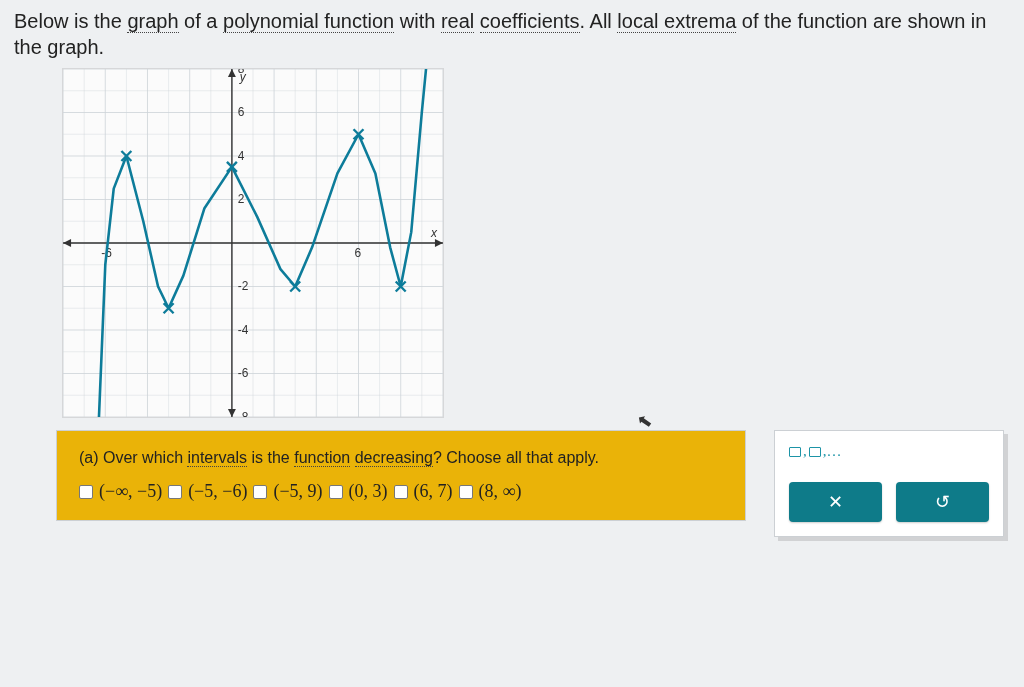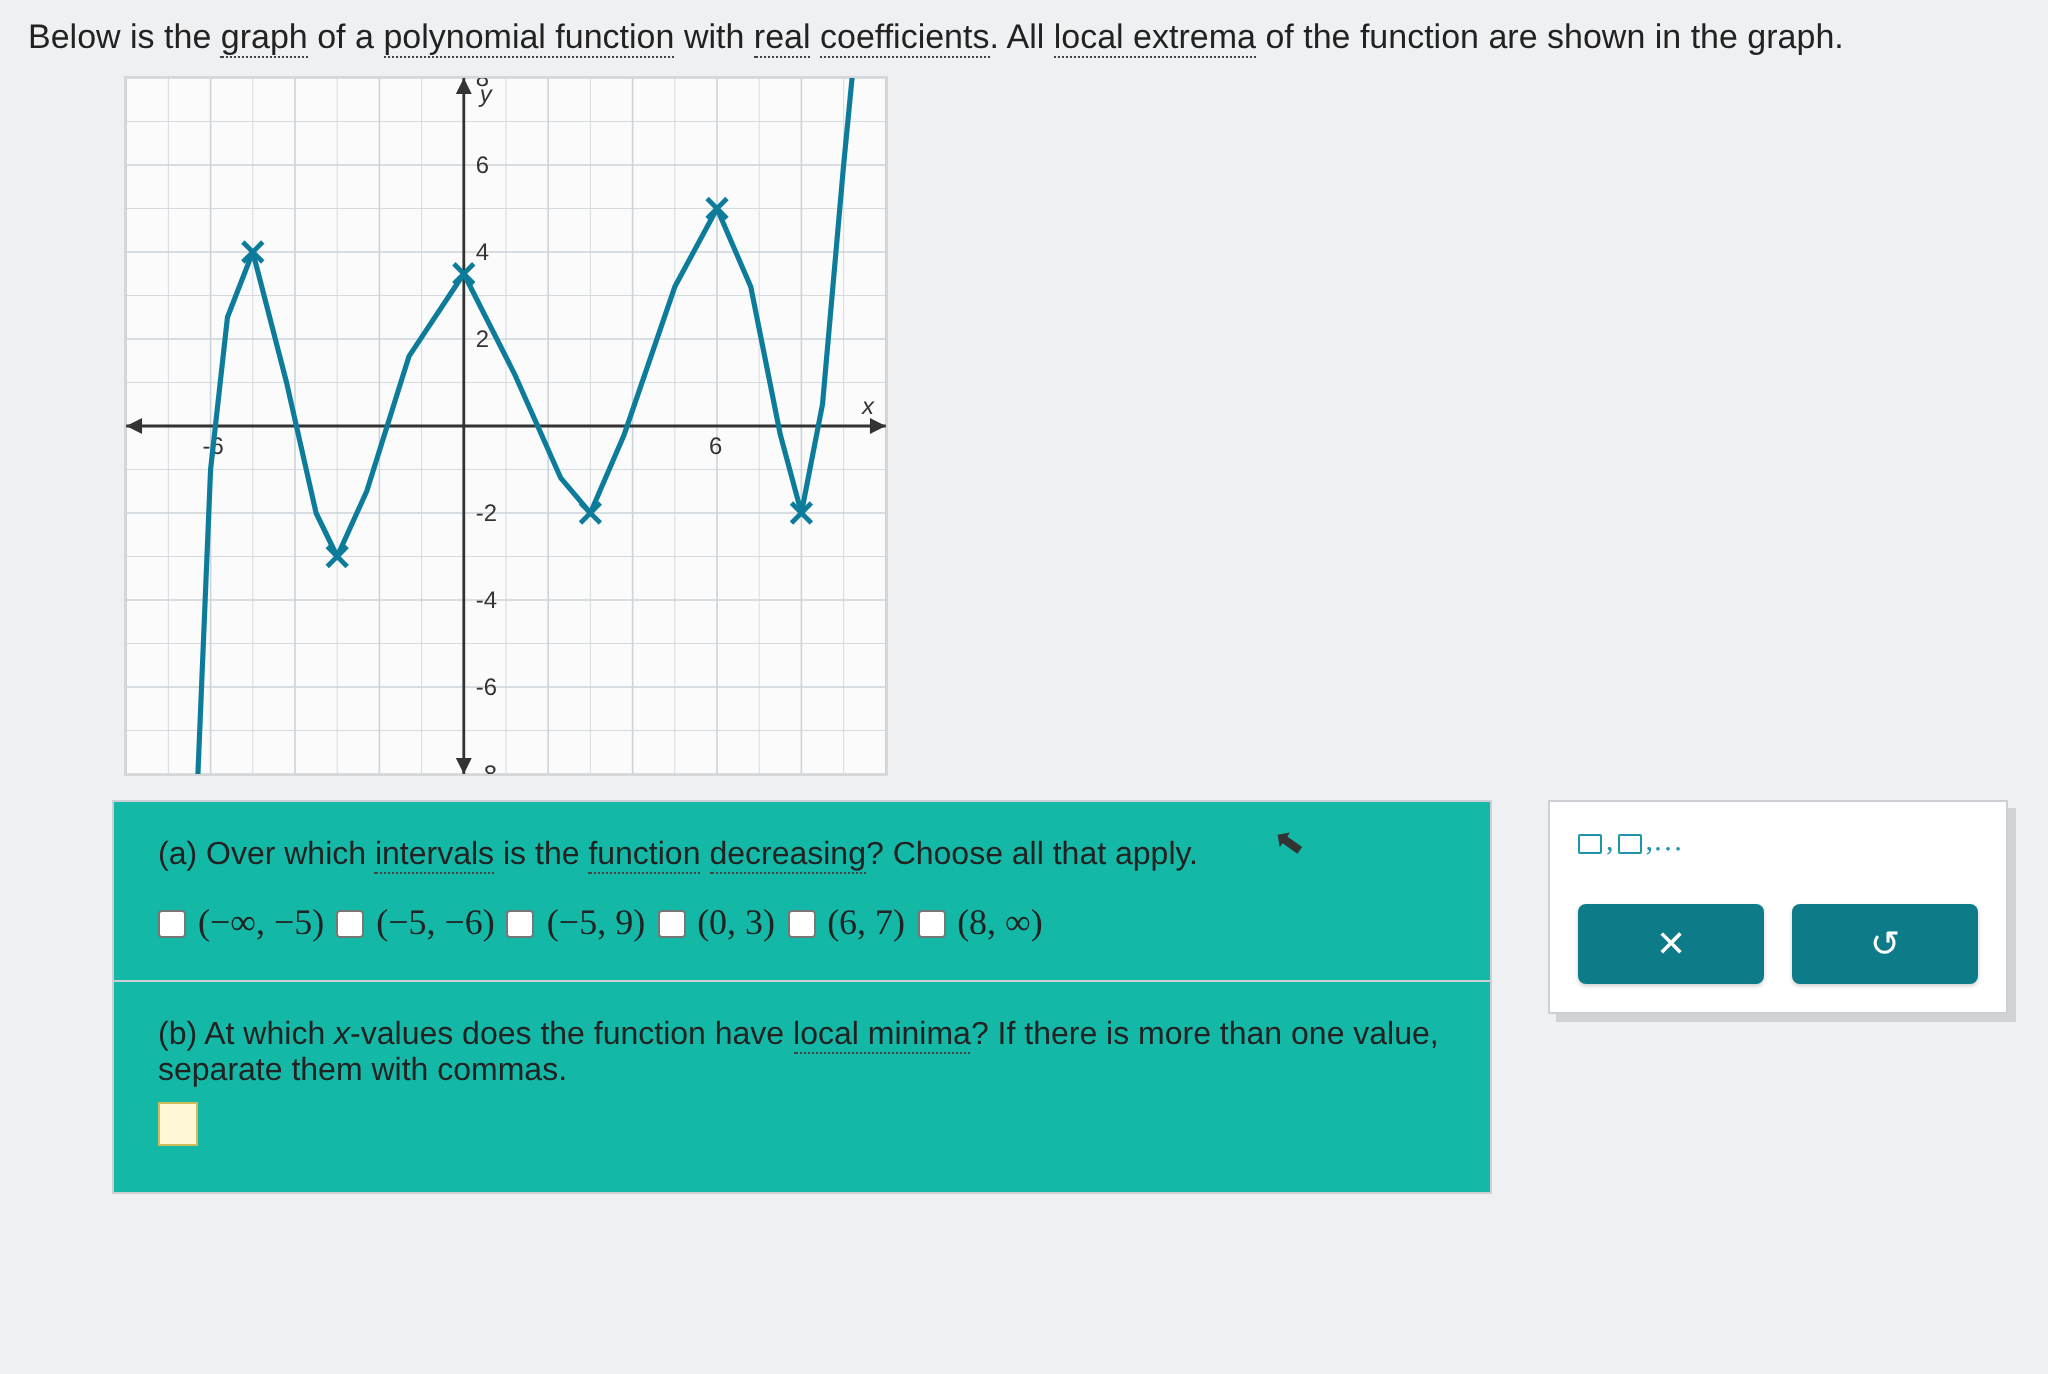--- a/index.html
+++ b/index.html
@@ -7,35 +7,35 @@
     font-family: Arial, Helvetica, sans-serif;
     background: #eef0f2;
     width: 1024px;
     height: 687px;
     overflow: hidden;
     color: #222;
     font-size: 16px;
     position: relative;
   }
   .page { padding: 8px 14px; }
-  .intro { font-size: 17px; margin-bottom: 8px; line-height: 1.3; }
+  .intro { font-size: 20px; margin-bottom: 8px; line-height: 1.3; }
   .intro .u { border-bottom: 1px dotted #444; cursor: help; }
   .graph-wrap {
     width: 382px; height: 350px;
     background: #fbfbfb;
     border: 1px solid #d6d7d9;
     position: relative;
     margin-left: 48px;
     margin-bottom: 12px;
   }
   .graph-wrap svg { width: 100%; height: 100%; display: block; }
   .subprompt { font-size: 16px; margin: 10px 0 18px 2px; }
   .row { display: flex; align-items: flex-start; gap: 28px; padding-left: 42px; }
   .qbox {
-    background: #14b8a6;
+    background: #eab308;
     border: 1px solid #ccd0d4;
     width: 690px;
     font-size: 16px;
   }
   .qcell { padding: 18px 22px; border-bottom: 1px solid #ccd0d4; }
   .qcell:last-child { border-bottom: none; }
   .qcell .u { border-bottom: 1px dotted #444; cursor: help; }
   .choices { margin-top: 14px; display: flex; flex-wrap: wrap; gap: 10px 6px; align-items: center; font-size: 18px; font-family: Georgia, 'Times New Roman', serif; }
   .choice { display: inline-flex; align-items: center; gap: 6px; white-space: nowrap; }
   .cb {
@@ -177,26 +177,20 @@
           <span class="choice">
               <span class="cb"></span>
               <span>(6, 7)</span>
             </span>
           <span class="choice">
               <span class="cb"></span>
               <span>(8, ∞)</span>
             </span>
         </div>
       </div>
-      <div class="qcell">
-        <p>
-          <span>(b) At which </span><span class="it">x</span><span>-values does the function have </span><span class="u">local minima</span><span>? If there is more than one value, separate them with commas.</span>
-        </p>
-        <span class="inputbox"></span>
-      </div>
     </div>
 
     <div class="sidepanel">
       <div class="hint">
         <span class="hintbox"></span>
           <span>,</span>
           <span class="hintbox"></span>
           <span>,…</span>
       </div>
       <div class="btnrow">

